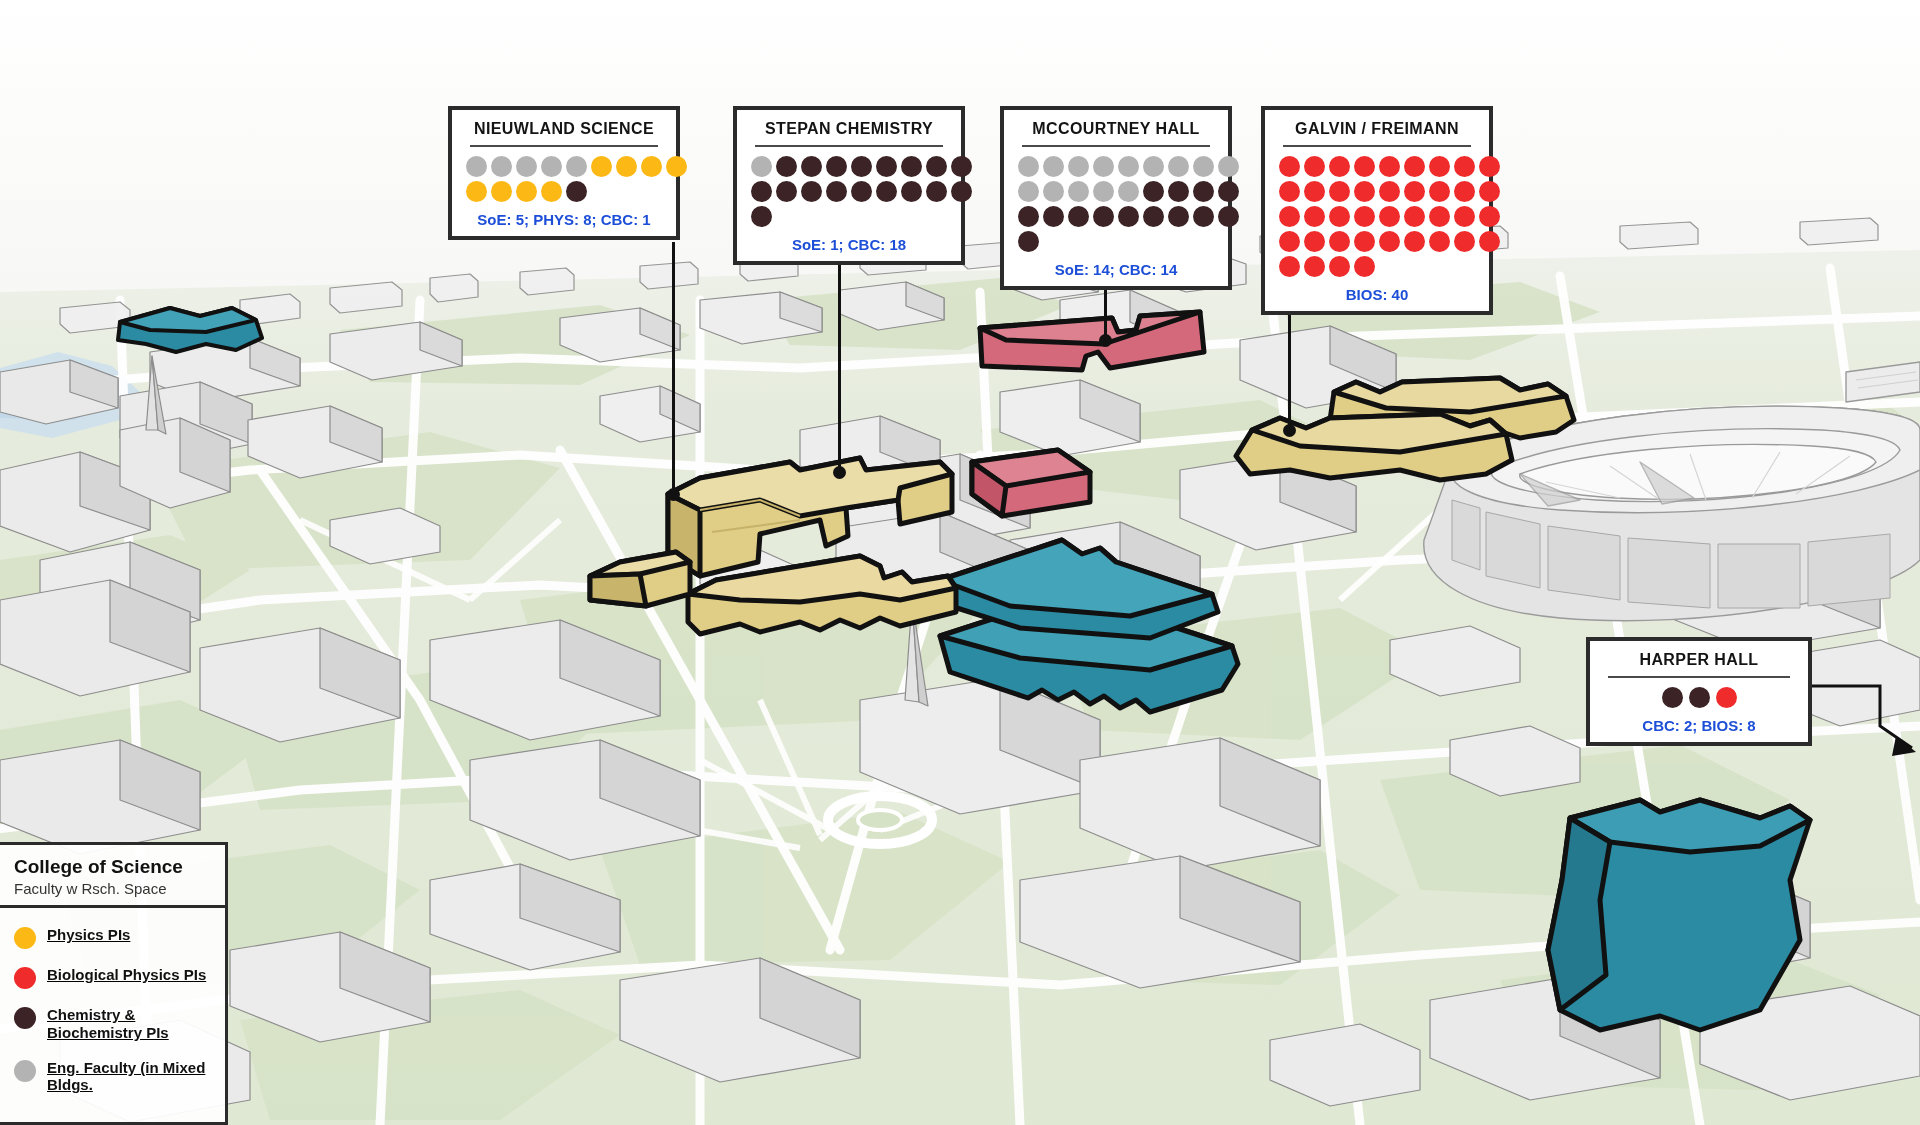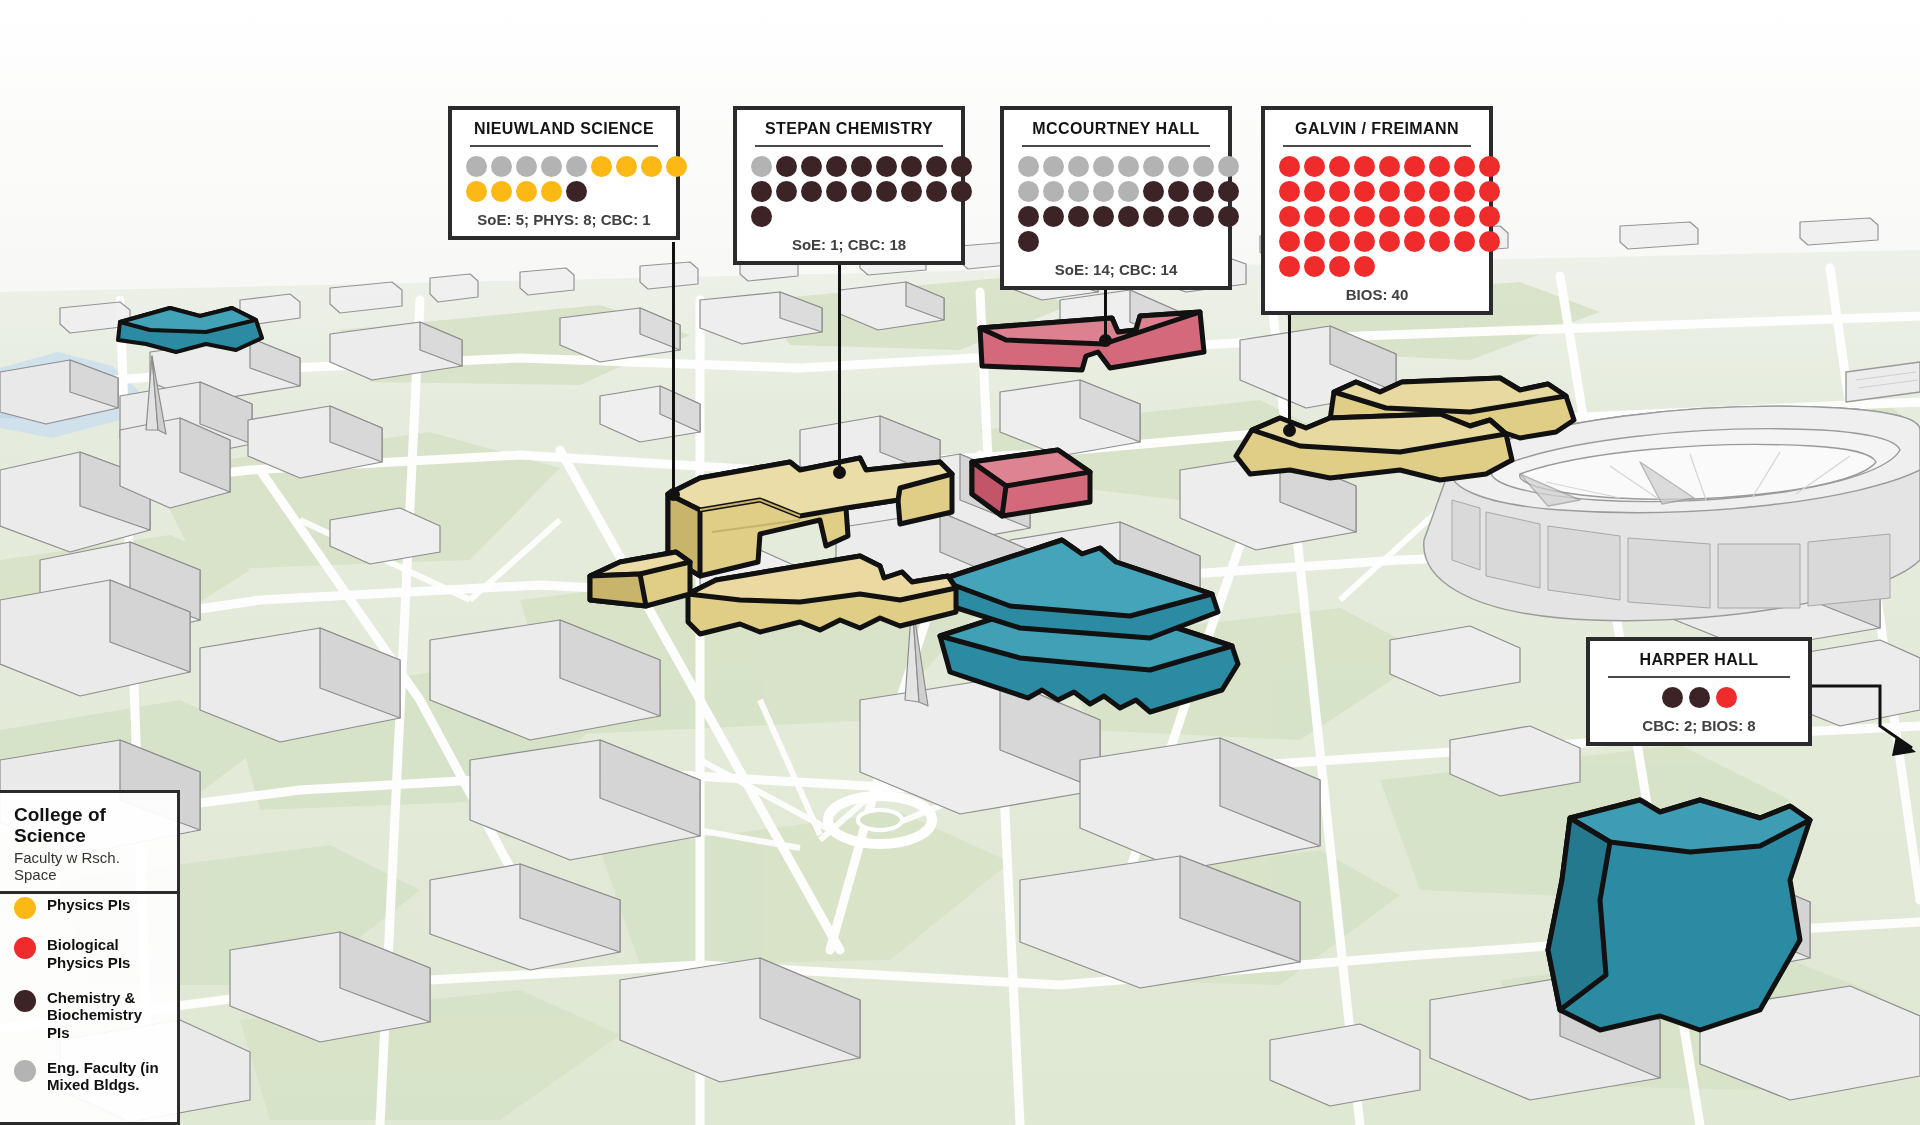--- a/index.html
+++ b/index.html
@@ -11,36 +11,36 @@
 
   
   .callout{position:absolute;background:#fff;border:4px solid #2b2b2b;
            box-sizing:border-box;padding:10px 14px 8px;text-align:center;z-index:40;}
   .callout .c-title{font-size:16px;font-weight:bold;letter-spacing:.4px;color:#141414;
            white-space:nowrap;}
   .callout .c-rule{height:2px;background:#4a4a4a;margin:7px 4px 9px;}
   .dots{display:flex;flex-wrap:wrap;justify-content:flex-start;}
   .dots.center{justify-content:center;}
   .dot{border-radius:50%;display:block;}
-  .callout .c-caption{font-size:15px;font-weight:bold;color:#404040;margin-top:9px;
+  .callout .c-caption{font-size:15px;font-weight:bold;color:#1d4ed8;margin-top:9px;
            white-space:nowrap;}
 
   
   .leader{position:absolute;background:#111;width:3px;z-index:30;}
   .leader-dot{position:absolute;width:13px;height:13px;border-radius:50%;
            background:#111;z-index:31;}
 
   
-  #legend{position:absolute;left:0;bottom:0;width:180px;
+  #legend{position:absolute;left:0;bottom:0;width:228px;
           background:rgba(255,255,255,.93);border:3px solid #2b2b2b;border-left:none;
           box-sizing:border-box;z-index:50;}
   #legend .lg-head{padding:12px 14px 8px;border-bottom:3px solid #2b2b2b;}
   #legend .lg-title{font-size:19px;font-weight:bold;color:#111;line-height:1.1;}
   #legend .lg-sub{font-size:15px;color:#333;margin-top:2px;line-height:1.15;}
-  #legend .lg-items{padding:2px 14px 24px;}
+  #legend .lg-items{padding:18px 14px 24px;text-decoration:underline;}
   .lg-row{display:flex;align-items:flex-start;margin-bottom:17px;}
   .lg-row:last-child{margin-bottom:4px;}
   .lg-swatch{width:22px;height:22px;border-radius:50%;flex:0 0 22px;margin-right:11px;
              margin-top:1px;}
   .lg-label{font-size:15px;font-weight:bold;color:#111;line-height:1.18;}
 </style>
 </head>
 <body>
 
 <div id="map-stage">

